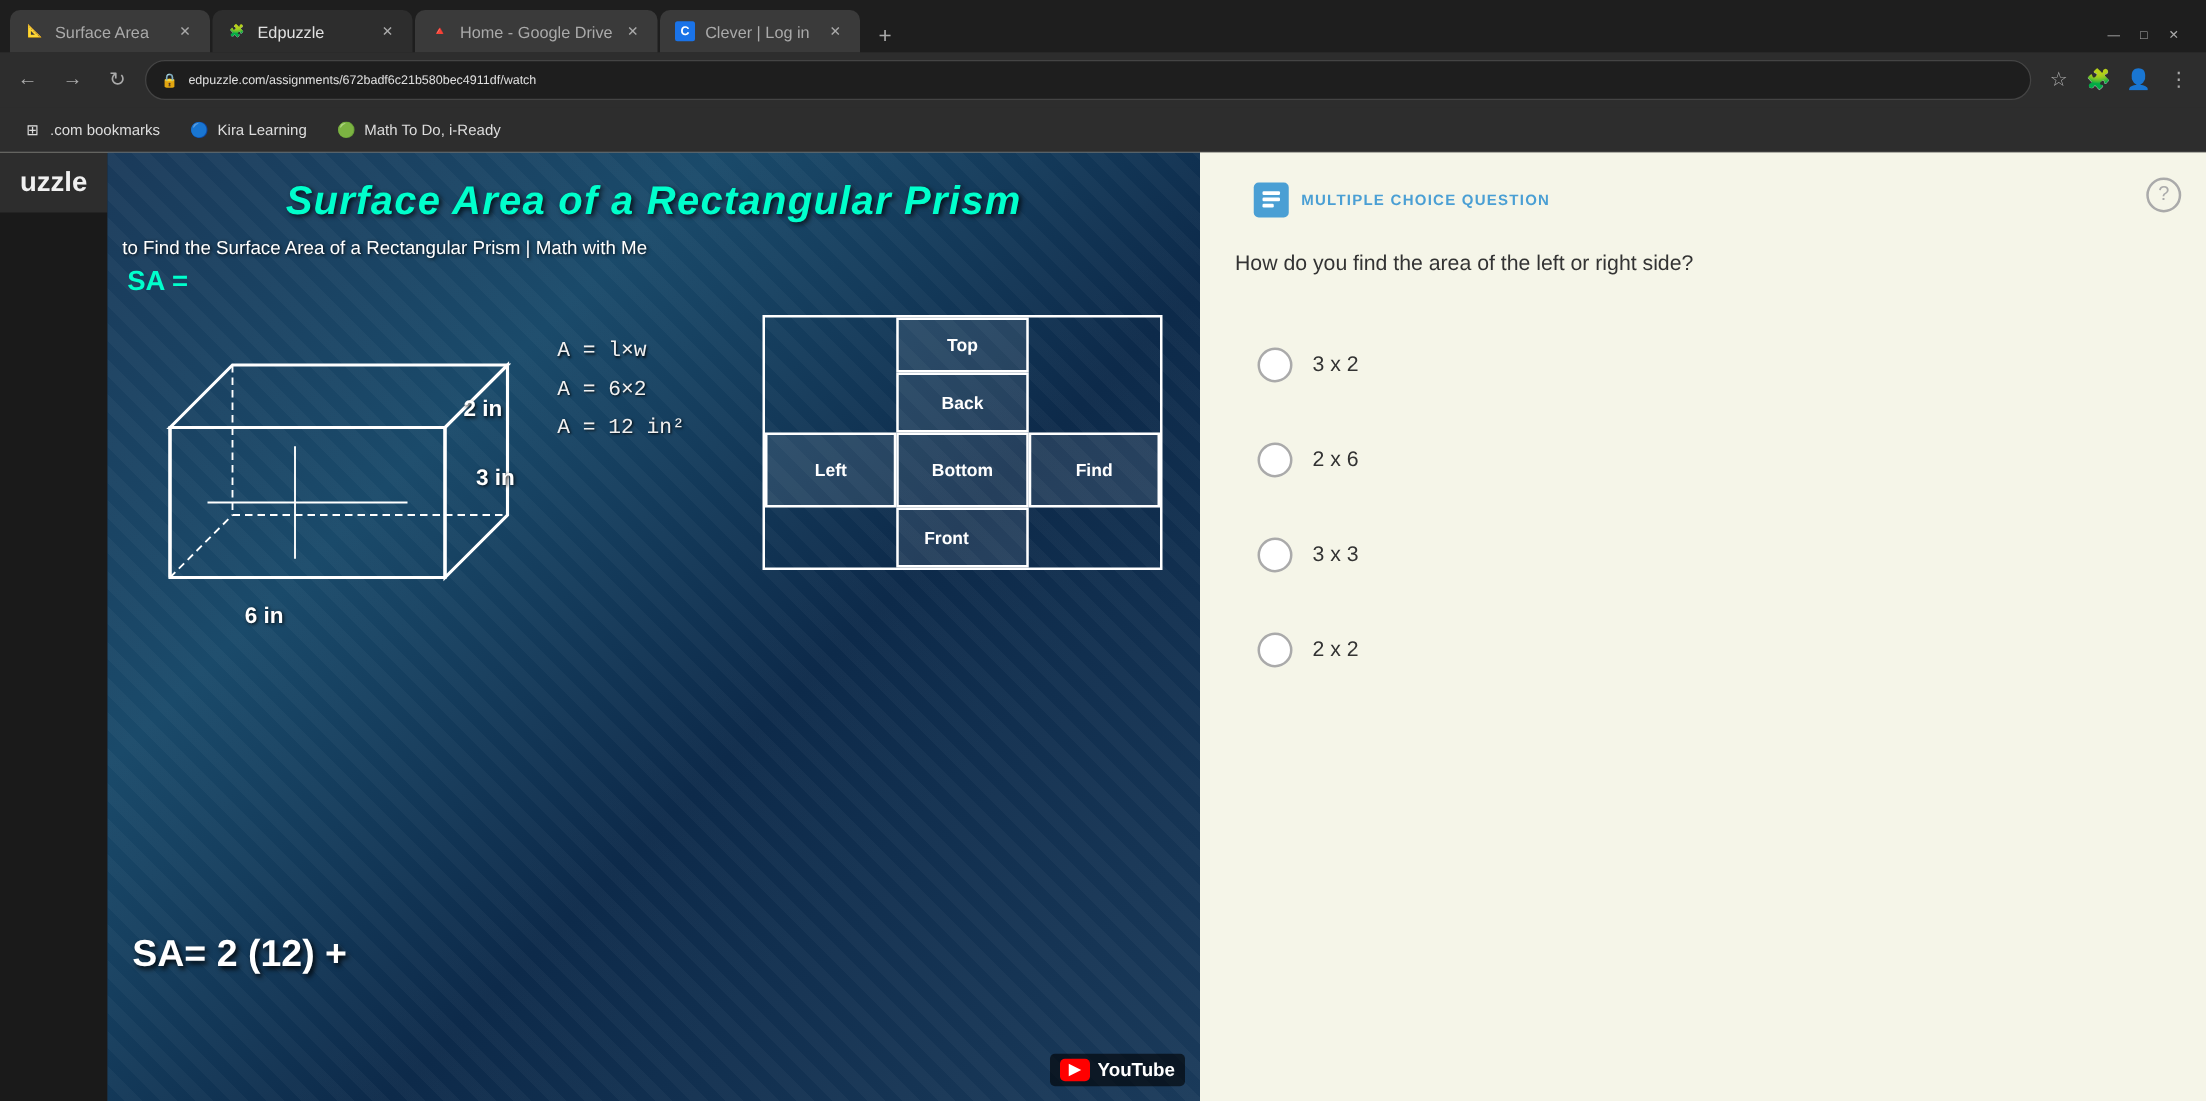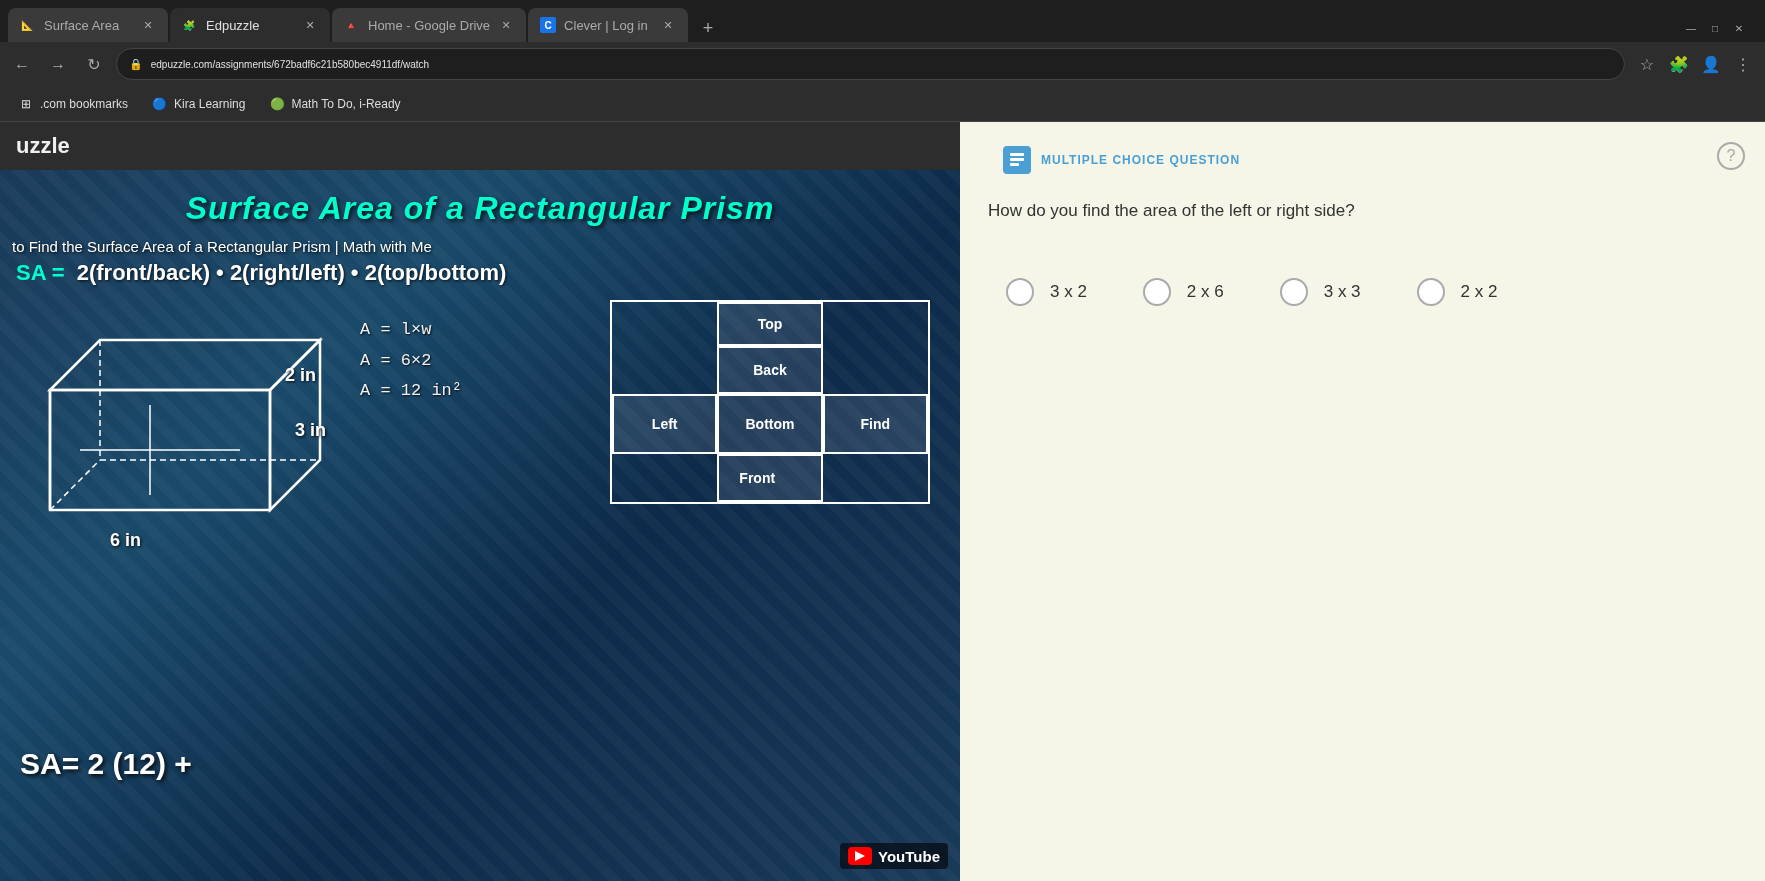--- a/index.html
+++ b/index.html
@@ -210,21 +210,20 @@
       flex: 1;
       display: flex;
       background: #f5f5e8;
       overflow: hidden;
     }
 
     
     .video-panel {
       flex: 0 0 960px;
       display: flex;
-      flex-direction: column;
       background: #1a1a1a;
       position: relative;
     }
 
     
     .app-header {
       height: 48px;
       background: #2d2d2d;
       display: flex;
       align-items: center;
@@ -439,21 +438,21 @@
 
     .question-text {
       font-size: 17px;
       color: #333;
       line-height: 1.5;
       margin-top: 8px;
     }
 
     .answer-options {
       display: flex;
-      flex-direction: row;
+      flex-direction: column;
       gap: 20px;
       margin-top: 24px;
     }
 
     .answer-option {
       display: flex;
       align-items: center;
       gap: 16px;
       padding: 12px 16px;
       border-radius: 6px;
@@ -578,21 +577,20 @@
           <div class="video-title-overlay">
             <div class="video-title-text">Surface Area of a Rectangular Prism</div>
           </div>
 
           <div style="position:absolute;top:68px;left:0;right:0;padding:0 12px;">
             <span class="video-subtitle">to Find the Surface Area of a Rectangular Prism | Math with Me</span>
           </div>
 
           <div class="video-formula-row">
             <span style="color:#00ffcc;font-size:22px;font-weight:bold;">SA =</span>
-            <span class="formula-terms">2(front/back) • 2(right/left) • 2(top/bottom)</span>
           </div>
 
           <div class="box-illustration">
             <svg viewBox="0 0 340 220" class="box-svg">
 
               <polygon points="30,80 250,80 250,200 30,200" fill="none" stroke="white" stroke-width="2.5"></polygon>
 
               <polygon points="30,80 80,30 300,30 250,80" fill="none" stroke="white" stroke-width="2.5"></polygon>
 
               <polygon points="250,80 300,30 300,150 250,200" fill="none" stroke="white" stroke-width="2.5"></polygon>

